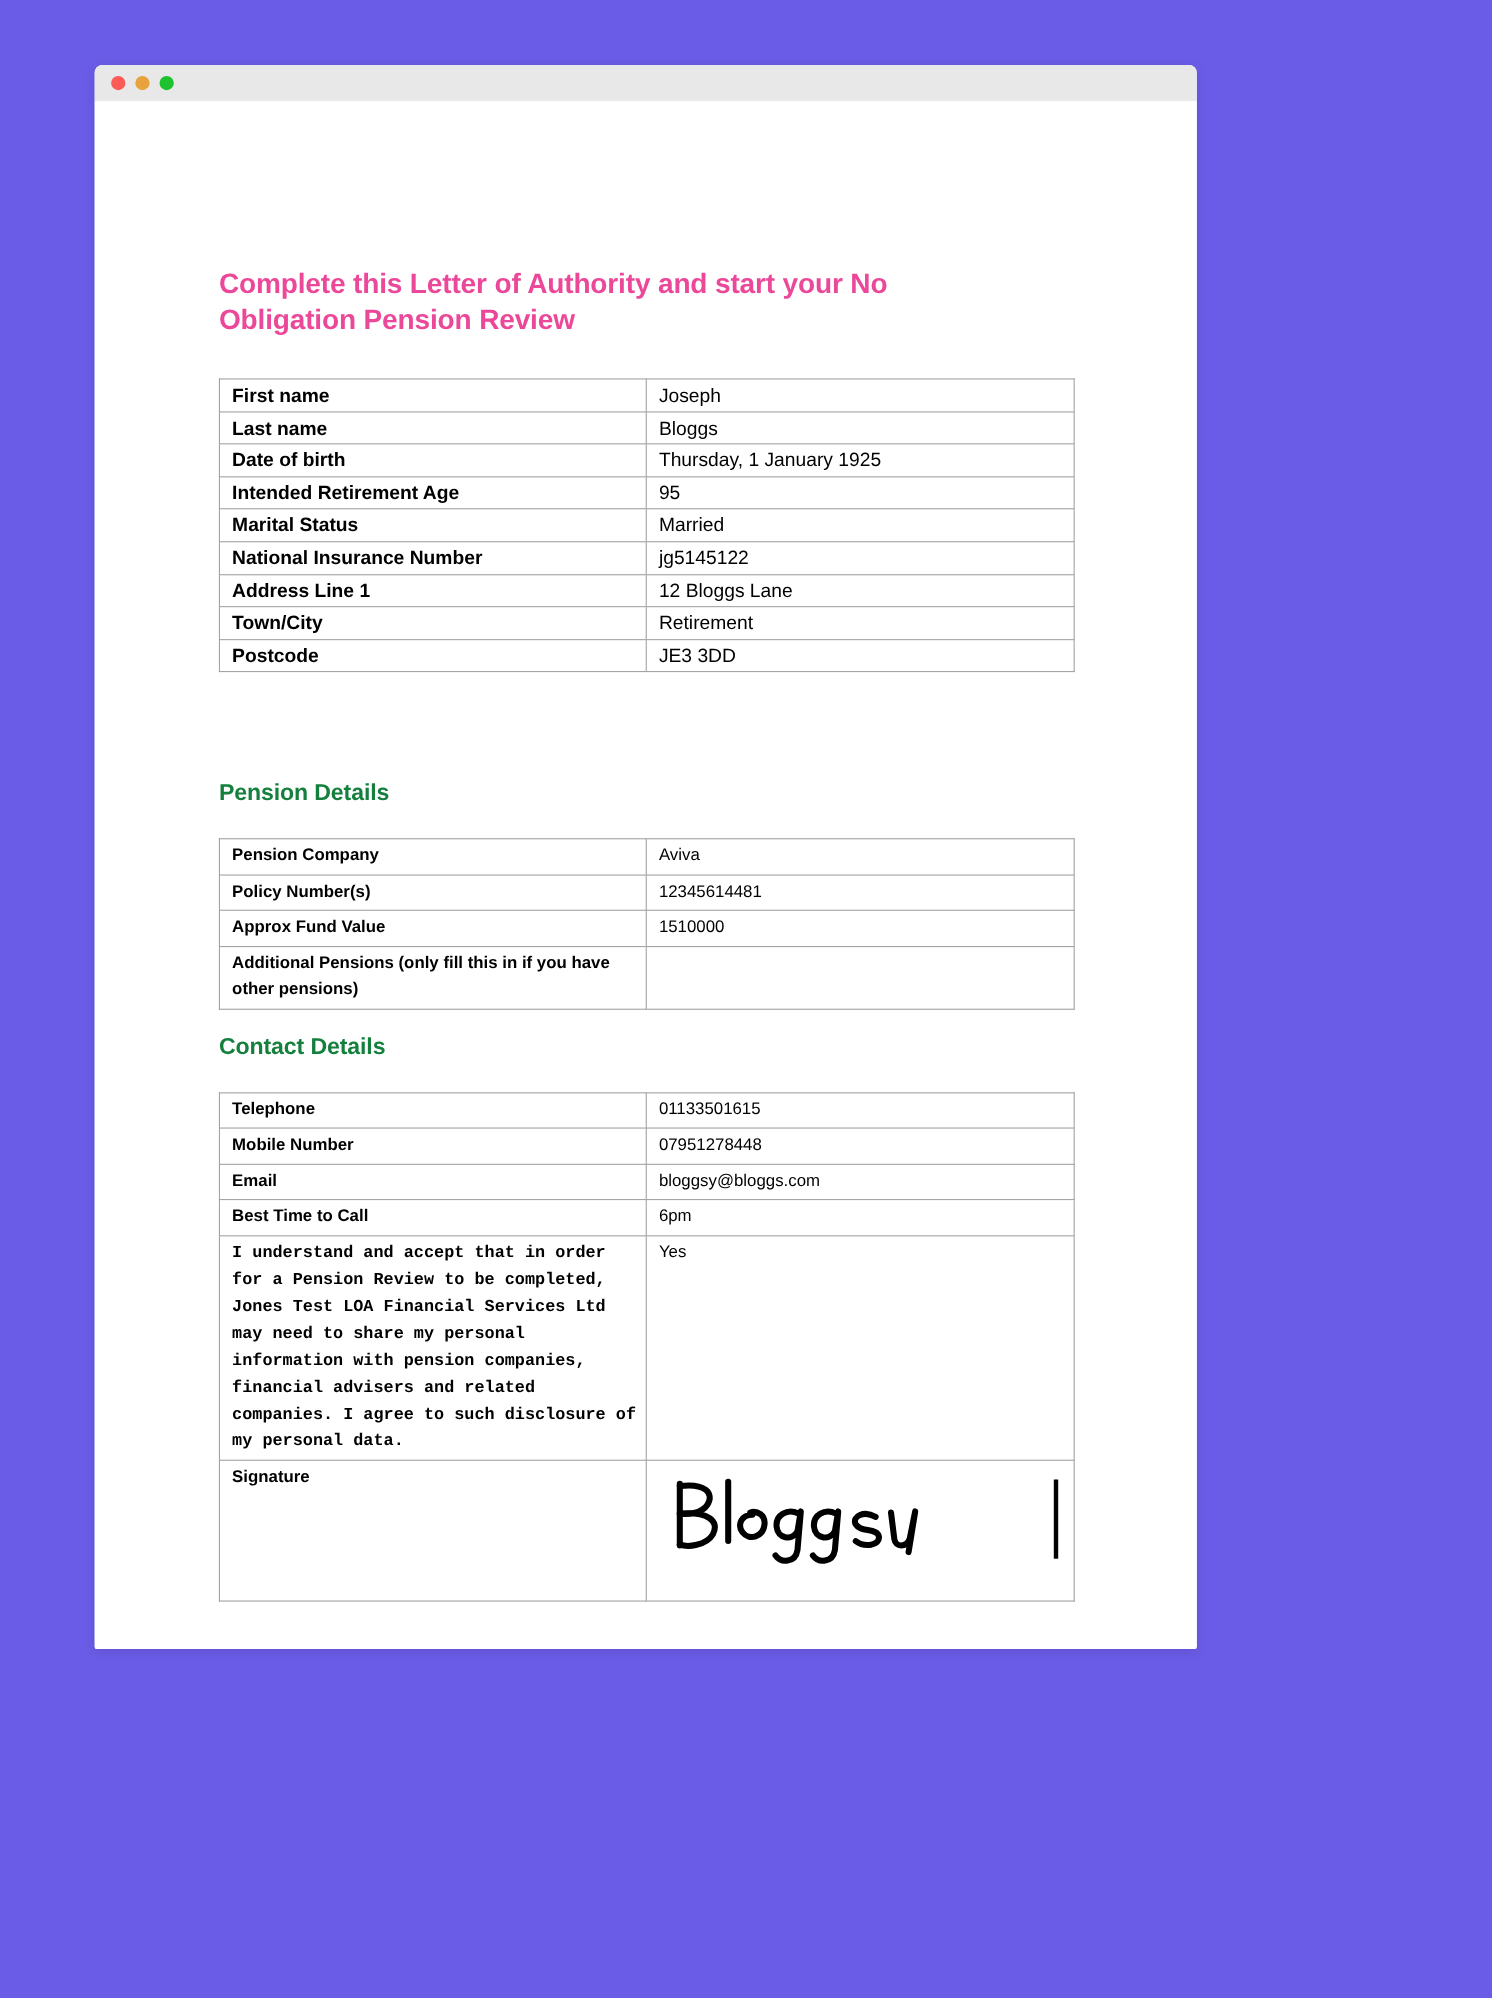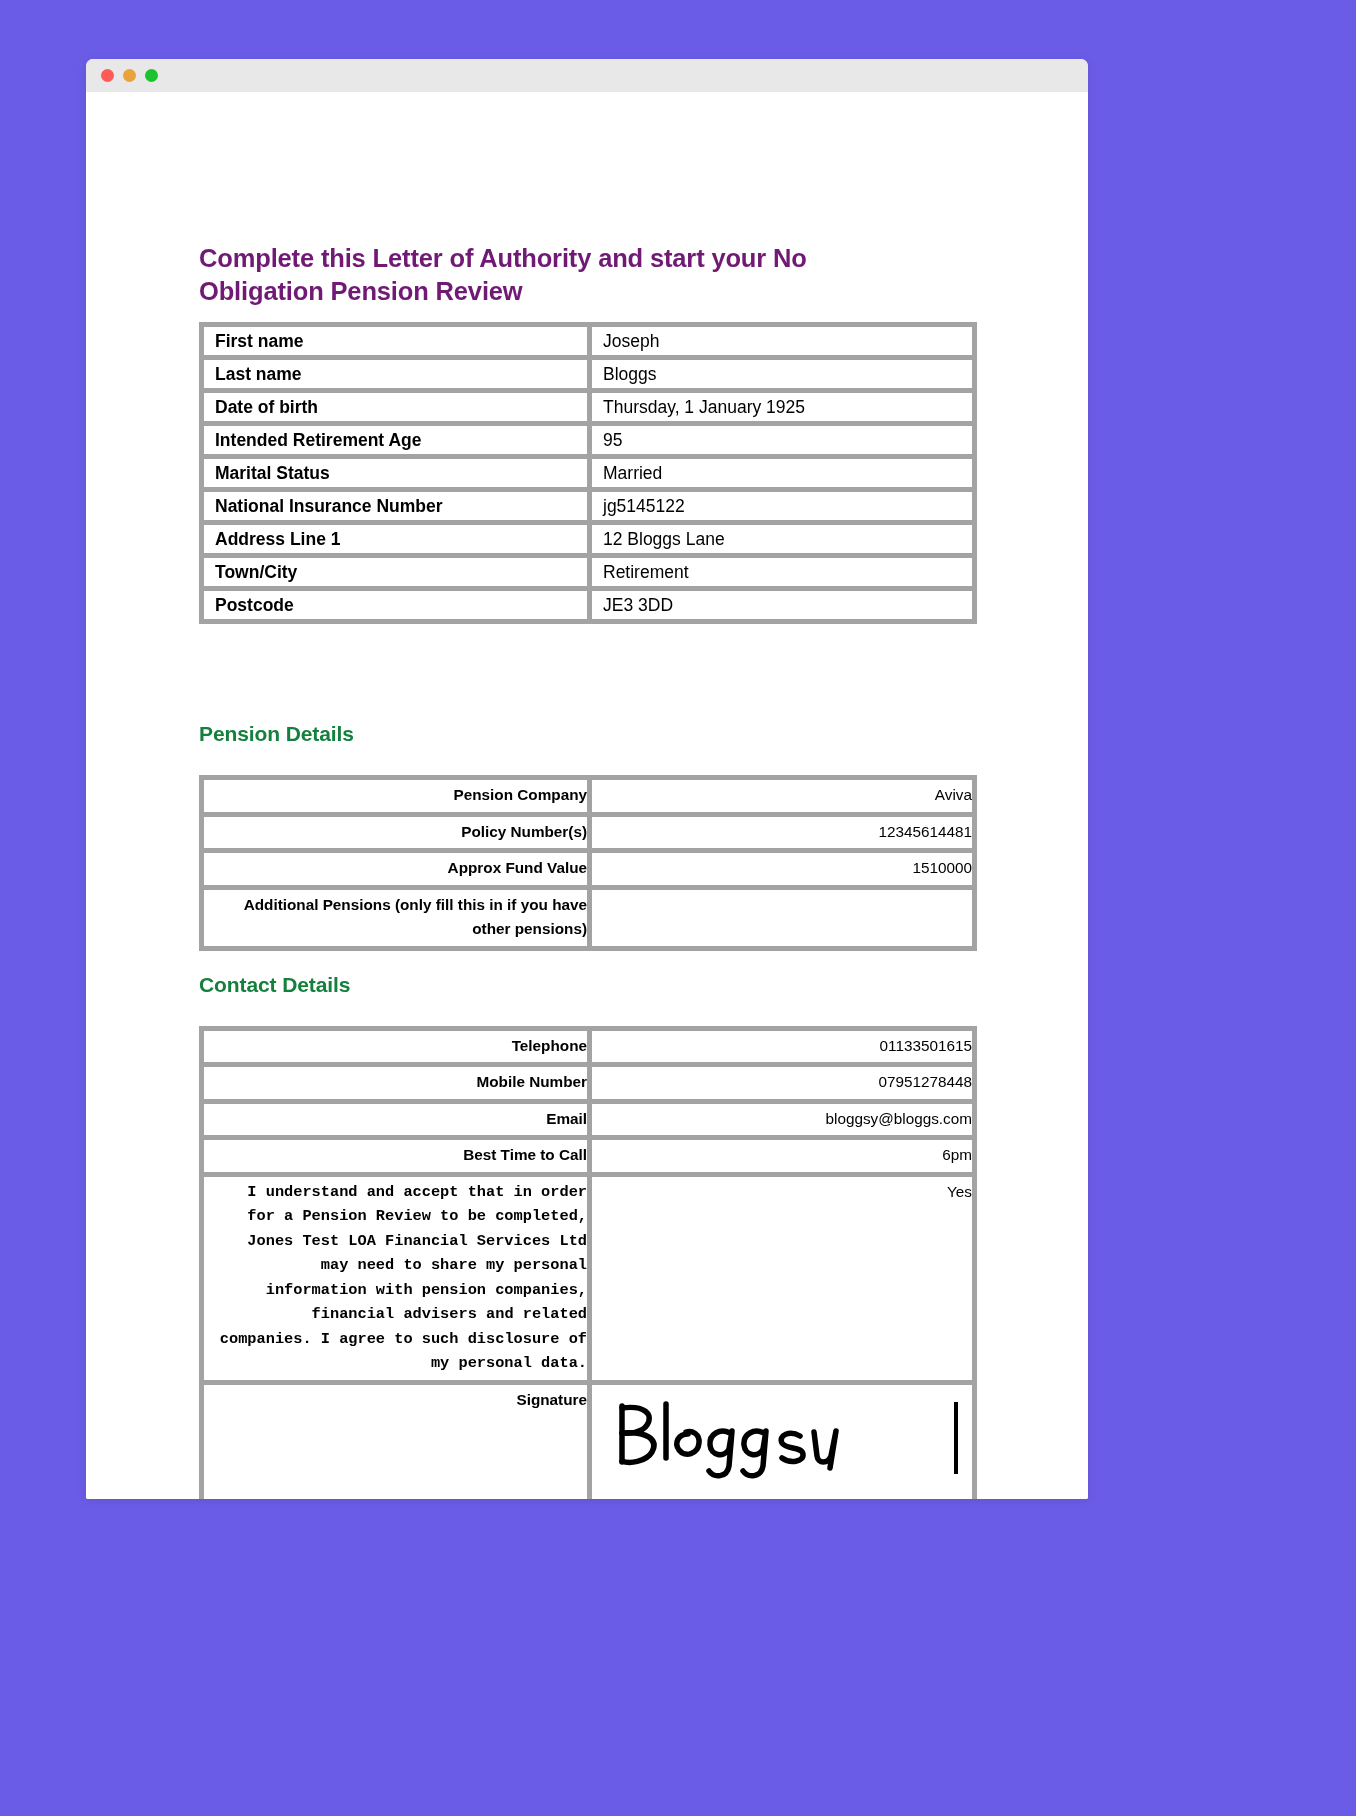--- a/index.html
+++ b/index.html
@@ -73,61 +73,60 @@
     left: 113px;
     top: 150px;
     width: 778px;
   }
 
   h1.doc-title {
     font-family: "Liberation Sans", sans-serif;
     font-size: 25.5px;
     font-weight: bold;
     line-height: 33px;
-    color: #701a75;
+    color: #ec4899;
     letter-spacing: -0.15px;
     max-width: 705px;
-    margin-bottom: 14px;
+    margin-bottom: 36px;
   }
 
   h2.section-title {
     font-family: "Liberation Sans", sans-serif;
     font-size: 21px;
     font-weight: bold;
     color: #15803d;
     letter-spacing: -0.1px;
   }
 
   table.form-table {
     border-collapse: collapse;
     width: 778px;
     table-layout: fixed;
   }
 
   table.form-table td {
-    border: 5px solid #a3a3a3;
+    border: 1px solid #a3a3a3;
     vertical-align: top;
     color: #000000;
   }
 
   
   table.t-personal td {
     height: 29.6px;
     padding: 3px 0 3px 11px;
     font-size: 17.5px;
     line-height: 22px;
   }
   table.t-personal td.lbl { width: 388px; font-weight: bold; }
 
   
   table.t-small td {
     padding: 3px 0 4px 11px;
     font-size: 15.3px;
     line-height: 24.5px;
-    text-align: right;
   }
   table.t-small td.lbl { width: 388px; font-weight: bold; }
 
   .gap-lg { height: 98px; }
   .gap-md { height: 29px; }
   .gap-sm { height: 22px; }
 
   td.tall-blank { height: 50px; }
   td.consent    { line-height: 24.8px; font-family: Liberation Mono, monospace; }
   td.sig-label  { height: 128px; vertical-align: top; }

